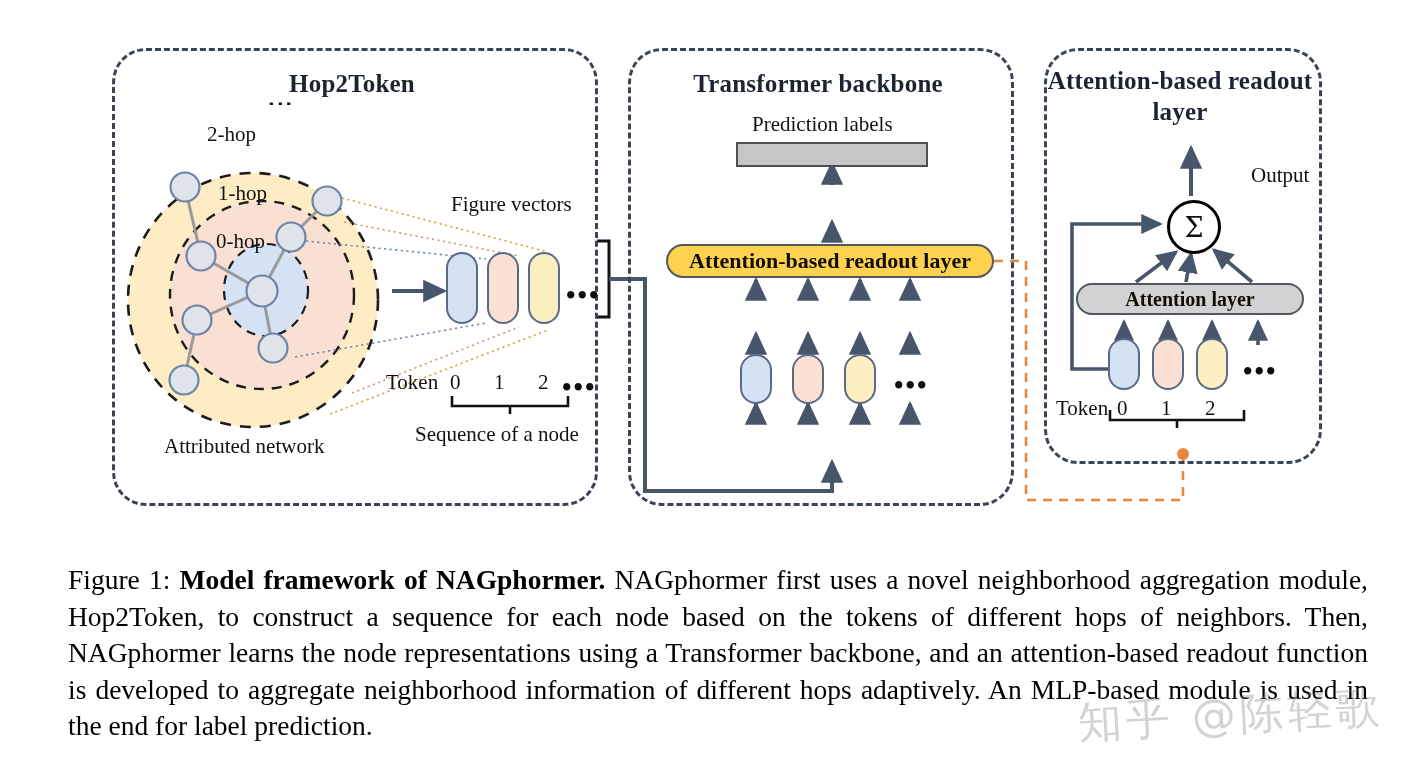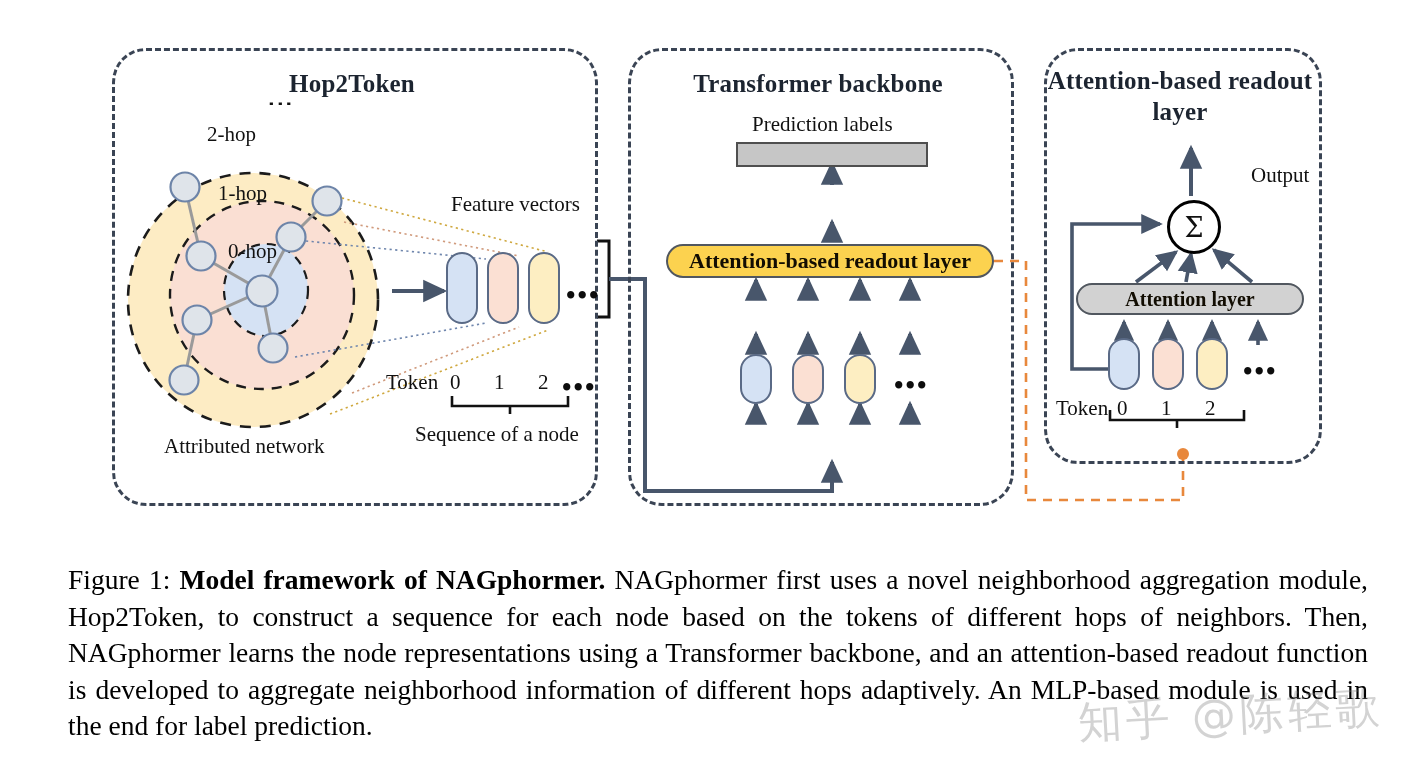--- a/index.html
+++ b/index.html
@@ -172,25 +172,25 @@
 
   <div class="panel-title" id="t-hop2token">Hop2Token</div>
   <div class="panel-title" id="t-backbone">Transformer backbone</div>
   <div class="panel-title" id="t-readout">Attention-based readout layer</div>
 
   <div class="lbl-c" style="left:200px;top:86px;width:86px;font-size:26px;line-height:.42;
        font-family:'DejaVu Sans',sans-serif;writing-mode:vertical-rl;height:36px;">⋮</div>
 
   <div class="lbl" style="left:207px;top:122px;text-align:center;">2-hop</div>
   <div class="lbl" style="left:218px;top:181px;">1-hop</div>
-  <div class="lbl" style="left:216px;top:239px;margin-left:12px;">0-hop</div>
+  <div class="lbl" style="left:216px;top:229px;">0-hop</div>
 
   <div class="lbl" style="left:164px;top:434px;">Attributed network</div>
 
-  <div class="lbl" style="left:451px;top:192px;">Feature vectors</div>
+  <div class="lbl" style="left:451px;top:192px;">Figure vectors</div>
 
   <div class="pill pill-blue" style="left:446px;top:252px;width:32px;height:72px;"></div>
   <div class="pill pill-pink" style="left:487px;top:252px;width:32px;height:72px;"></div>
   <div class="pill pill-yellow" style="left:528px;top:252px;width:32px;height:72px;"></div>
   <div class="dots-h" style="left:566px;top:282px;">•••</div>
 
   <div class="lbl" style="left:386px;top:370px;">Token</div>
   <div class="lbl" style="left:450px;top:370px;">0</div>
   <div class="lbl" style="left:494px;top:370px;">1</div>
   <div class="lbl" style="left:538px;top:370px;">2</div>

